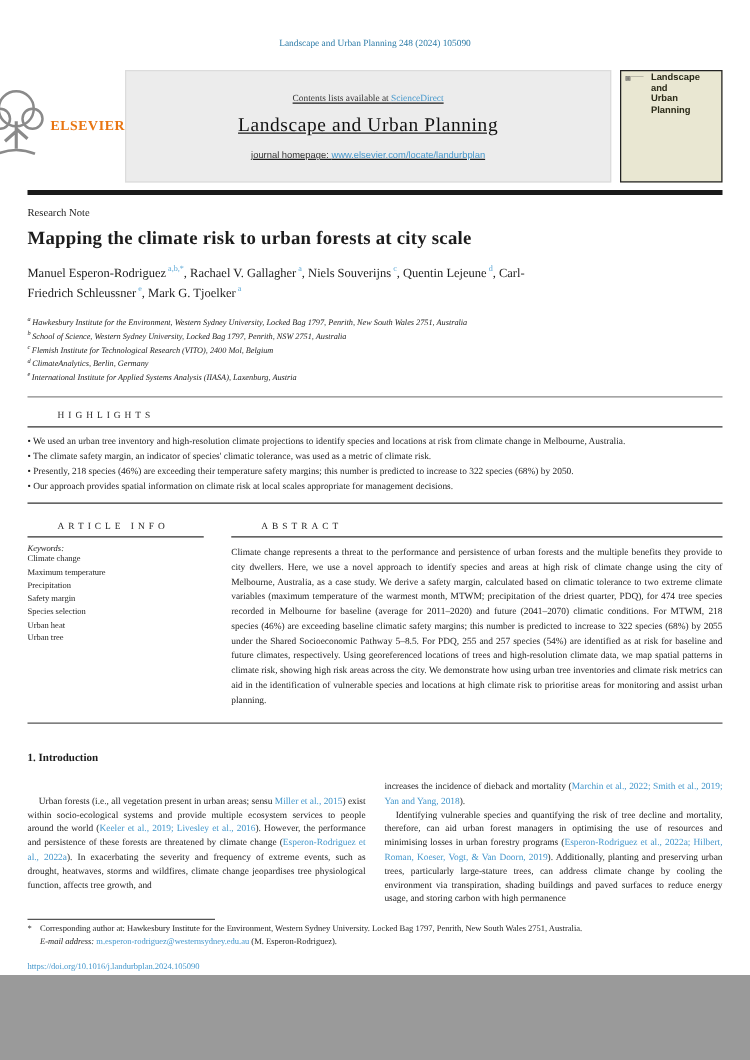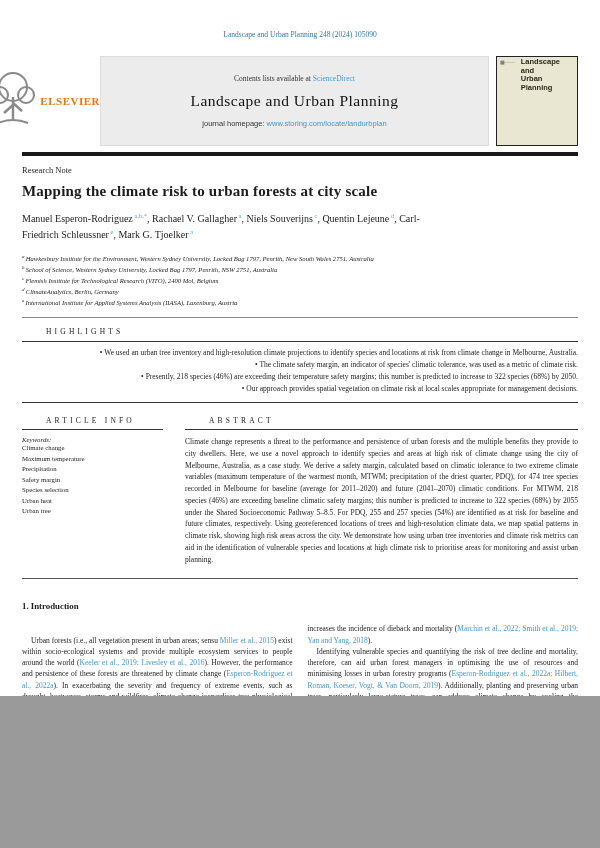--- a/index.html
+++ b/index.html
@@ -1,32 +1,32 @@
 <!DOCTYPE html>
 <html><head>
 <meta charset="utf-8">
 <style>
   * { margin:0; padding:0; box-sizing:border-box; }
   html,body { background:#9a9a9a; }
   body { display:flex; justify-content:center; }
   .page {
-    position:relative; width:600px; height:696px; background:#ffffff;
+    position:relative; width:600px; height:780px; background:#ffffff;
     font-family:"Liberation Serif", serif; color:#1c1c1c;
     padding:30px 22px 0 22px; overflow:hidden;
   }
   .link { color:#4396cb; text-decoration:none; }
   .cite { color:#4396cb; }
 
   
   .journal-ref { text-align:center; font-size:7.5px; color:#2e7ca8; margin-bottom:17px; }
   .header-row { display:flex; align-items:stretch; height:90px; }
   .logo-box { width:78px; display:flex; align-items:center; justify-content:flex-end; padding-bottom:2px; }
   .logo-box svg { width:54px; height:62px; }
   .elsevier-word { font-size:11px; letter-spacing:0.5px; color:#e87511; font-weight:bold; margin-top:1px; }
-  .center-box { flex:1; background:#ececec; border:1px solid #dcdcdc; margin:0 7px 0 0; display:flex; flex-direction:column; align-items:center; justify-content:center; gap:9px; }
+  .center-box { flex:1; background:#ececec; border:1px solid #dcdcdc; margin:0 7px 0 0; display:flex; flex-direction:column; align-items:center; justify-content:center; gap:9px;text-decoration:underline; }
   .contents-line { font-size:7.5px; color:#333; }
   .journal-title { font-size:15.5px; letter-spacing:0.5px; color:#111; }
   .homepage-line { font-family:"Liberation Sans", sans-serif; font-size:7.5px; color:#333; }
   .cover-box { width:82px; border:1px solid #222; background:#e9e7d2; display:flex; flex-direction:row; overflow:hidden; }
   .cover-top { height:12px; display:flex; justify-content:space-between; padding:2px 3px 0 3px; }
   .cover-glyph { font-size:5px; color:#555; }
   .cover-title { font-family:"Liberation Sans", sans-serif; font-weight:bold; font-size:7.5px; line-height:1.15; color:#2a2a18; padding:1px 3px 2px 3px; }
   .cover-photo1 { height:28px; margin:1px 2px 1px 2px; background:linear-gradient(180deg,#b8b8b0 0%,#8a8a82 45%,#6f6f68 60%,#9a9a92 100%); }
   .cover-photo2 { height:26px; margin:0 2px 2px 2px; background:linear-gradient(180deg,#a5a59c 0%,#7d7d74 40%,#696962 70%,#8e8e86 100%); }
   .black-bar { height:4px; background:#1a1a1a; margin-top:6px; }
@@ -40,21 +40,21 @@
   .affiliations sup { font-size:5px; }
 
   .rule-thin { border-top:1px solid #888; margin-top:9px; }
   .rule-dark { border-top:1.4px solid #333; }
 
   
   .sec-heading { font-size:7.5px; letter-spacing:3.2px; color:#222;margin-left:24px; }
   .highlights { margin-top:9px; }
   .highlights .rule-dark { margin-top:5px; }
   .hl-list { margin:5px 0 7px 0; font-size:7.5px; line-height:1.6; }
-  .hl-item { padding-left:9px; text-indent:-9px;text-align:right; }
+  .hl-item { padding-left:9px; text-indent:-9px; }
   .hl-item::before { content:"\2022  "; }
 
   
   .info-row { display:flex; margin-top:13px; }
   .info-col { width:163px; padding-right:22px; }
   .abs-col { flex:1; }
   .head-rule { border-top:1.2px solid #333; margin-top:4px; margin-bottom:6px; }
   .keywords-label { font-size:6.8px; font-style:italic; }
   .keywords { font-size:6.8px; line-height:1.55; }
   .abstract-text { font-size:7.5px; line-height:1.57; text-align:justify; }
@@ -96,21 +96,21 @@
       </span>
       <div class="elsevier-word">ELSEVIER</div>
     </div>
 
     <div class="center-box">
       <div class="contents-line">
         <span>Contents lists available at </span><a class="link">ScienceDirect</a>
       </div>
       <div class="journal-title">Landscape and Urban Planning</div>
       <div class="homepage-line">
-        <span>journal homepage: </span><a class="link">www.storing.com/locate/landurbplan</a>
+        <span>journal homepage: </span><a class="link">www.elsevier.com/locate/landurbplan</a>
       </div>
     </div>
 
     <div class="cover-box">
       <div class="cover-top">
           <span class="cover-glyph">▩</span>
           <span class="cover-glyph">——</span>
         </div>
       <div class="cover-title">
         <div>Landscape and</div>
@@ -136,21 +136,21 @@
 
   <div class="rule-thin"></div>
 
   <div class="highlights">
     <div class="sec-heading">HIGHLIGHTS</div>
     <div class="rule-dark"></div>
     <div class="hl-list">
         <div class="hl-item">We used an urban tree inventory and high-resolution climate projections to identify species and locations at risk from climate change in Melbourne, Australia.</div>
         <div class="hl-item">The climate safety margin, an indicator of species' climatic tolerance, was used as a metric of climate risk.</div>
         <div class="hl-item">Presently, 218 species (46%) are exceeding their temperature safety margins; this number is predicted to increase to 322 species (68%) by 2050.</div>
-        <div class="hl-item">Our approach provides spatial vegetation on climate risk at local scales appropriate for management decisions.</div>
+        <div class="hl-item">Our approach provides spatial information on climate risk at local scales appropriate for management decisions.</div>
       </div>
     <div class="rule-dark"></div>
   </div>
 
   <div class="info-row">
     <div class="info-col">
       <div class="sec-heading">ARTICLE INFO</div>
       <div class="head-rule"></div>
       <div class="keywords-label">Keywords:</div>
       <div class="keywords">

